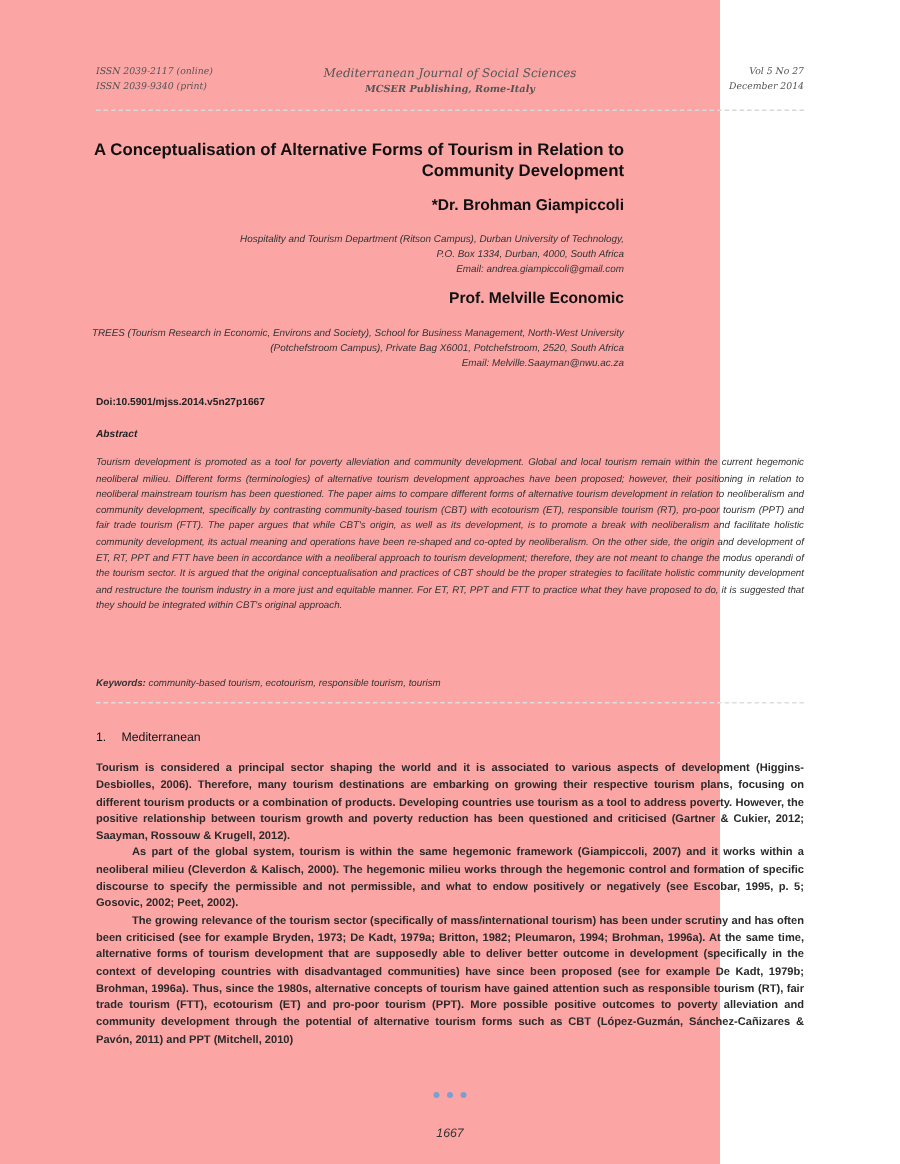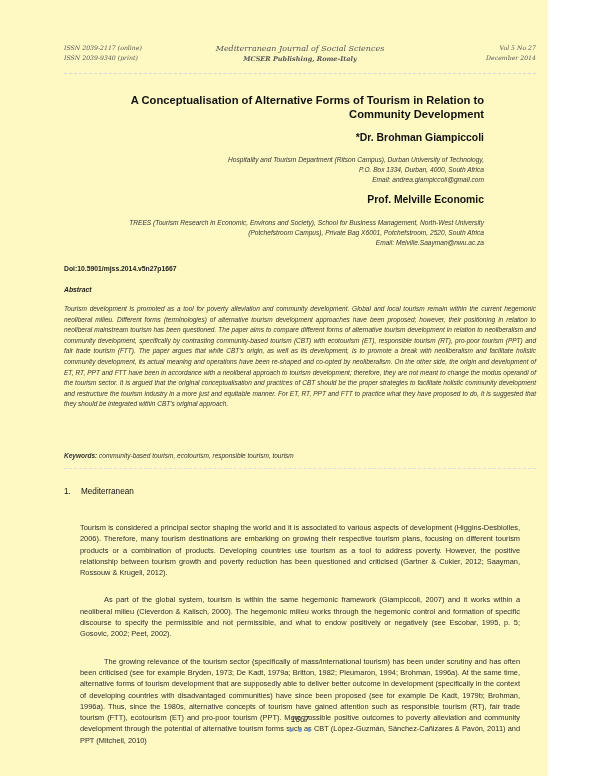--- a/index.html
+++ b/index.html
@@ -1,17 +1,17 @@
 <!DOCTYPE html>
 <html><head>
 <meta charset="utf-8">
 <style>
   html, body { margin: 0; padding: 0; background: #ffffff; }
   body { width: 600px; height: 776px; position: relative; overflow: hidden; color: #222; }
-  .page { position: absolute; left: 0; top: 0; width: 548px; height: 776px; background: #fef9c3; }
+  .page { position: absolute; left: 0; top: 0; width: 480px; height: 776px; background: #fca5a5; }
 
   
   .hdr { position: absolute; top: 43px; left: 64px; width: 472px; height: 30px; font-family: "DejaVu Serif", serif; font-style: italic; color: #555; }
   .hdr-left { position: absolute; left: 0; top: 0; font-size: 6.2px; line-height: 10px; }
   .hdr-center { position: absolute; left: 0; right: 0; top: 0; text-align: center; font-size: 8px; line-height: 11px; }
   .hdr-center .sub { font-size: 6.5px; font-weight: bold; }
   .hdr-right { position: absolute; right: 0; top: 0; text-align: right; font-size: 6.2px; line-height: 10px; }
   .hdr-rule { position: absolute; left: 64px; top: 73px; width: 472px; height: 0; border-top: 1.5px dashed #d8d8d8; }
 
   
@@ -29,26 +29,26 @@
 
   .kw { position: absolute; left: 64px; top: 452px; width: 472px; font-family: "Liberation Sans", sans-serif; font-size: 6.5px; color: #333; }
   .kw b { font-style: italic; }
   .kw .kw-text { font-style: italic; }
   .kw-rule { position: absolute; left: 64px; top: 468px; width: 472px; border-top: 1.5px dashed #dedede; }
 
   .sec-head { position: absolute; left: 64px; top: 487px; font-family: "Liberation Sans", sans-serif; font-size: 8.2px; color: #111; }
   .sec-head .num { display: inline-block; width: 17px; }
 
   .body { position: absolute; left: 64px; top: 506px; width: 472px; font-family: "Liberation Sans", sans-serif; font-size: 7.4px; line-height: 11.3px; text-align: justify; color: #2a2a2a; }
-  .body p { margin: 16px; }
+  .body p { margin: 0; font-weight: bold; }
   .body p.indent { text-indent: 24px; }
 
   .footer-dots { position: absolute; top: 728px; left: 289px; width: 24px; height: 6px; }
   .footer-dots span { position: absolute; top: 0; width: 4px; height: 4px; border-radius: 50%; background: #7b9fd0; }
-  .page-num { position: absolute; top: 715px; left: 0; width: 600px; text-align: center; font-family: "Liberation Sans", sans-serif; font-style: italic; font-size: 8.2px; color: #333; }
+  .page-num { position: absolute; top: 751px; left: 0; width: 600px; text-align: center; font-family: "Liberation Sans", sans-serif; font-style: italic; font-size: 8.2px; color: #333; }
 </style>
 </head>
 <body>
 
 <div class="page">
 
   <div class="hdr">
     <div class="hdr-left">
       <div>ISSN 2039-2117 (online)</div>
       <div>ISSN 2039-9340 (print)</div>

